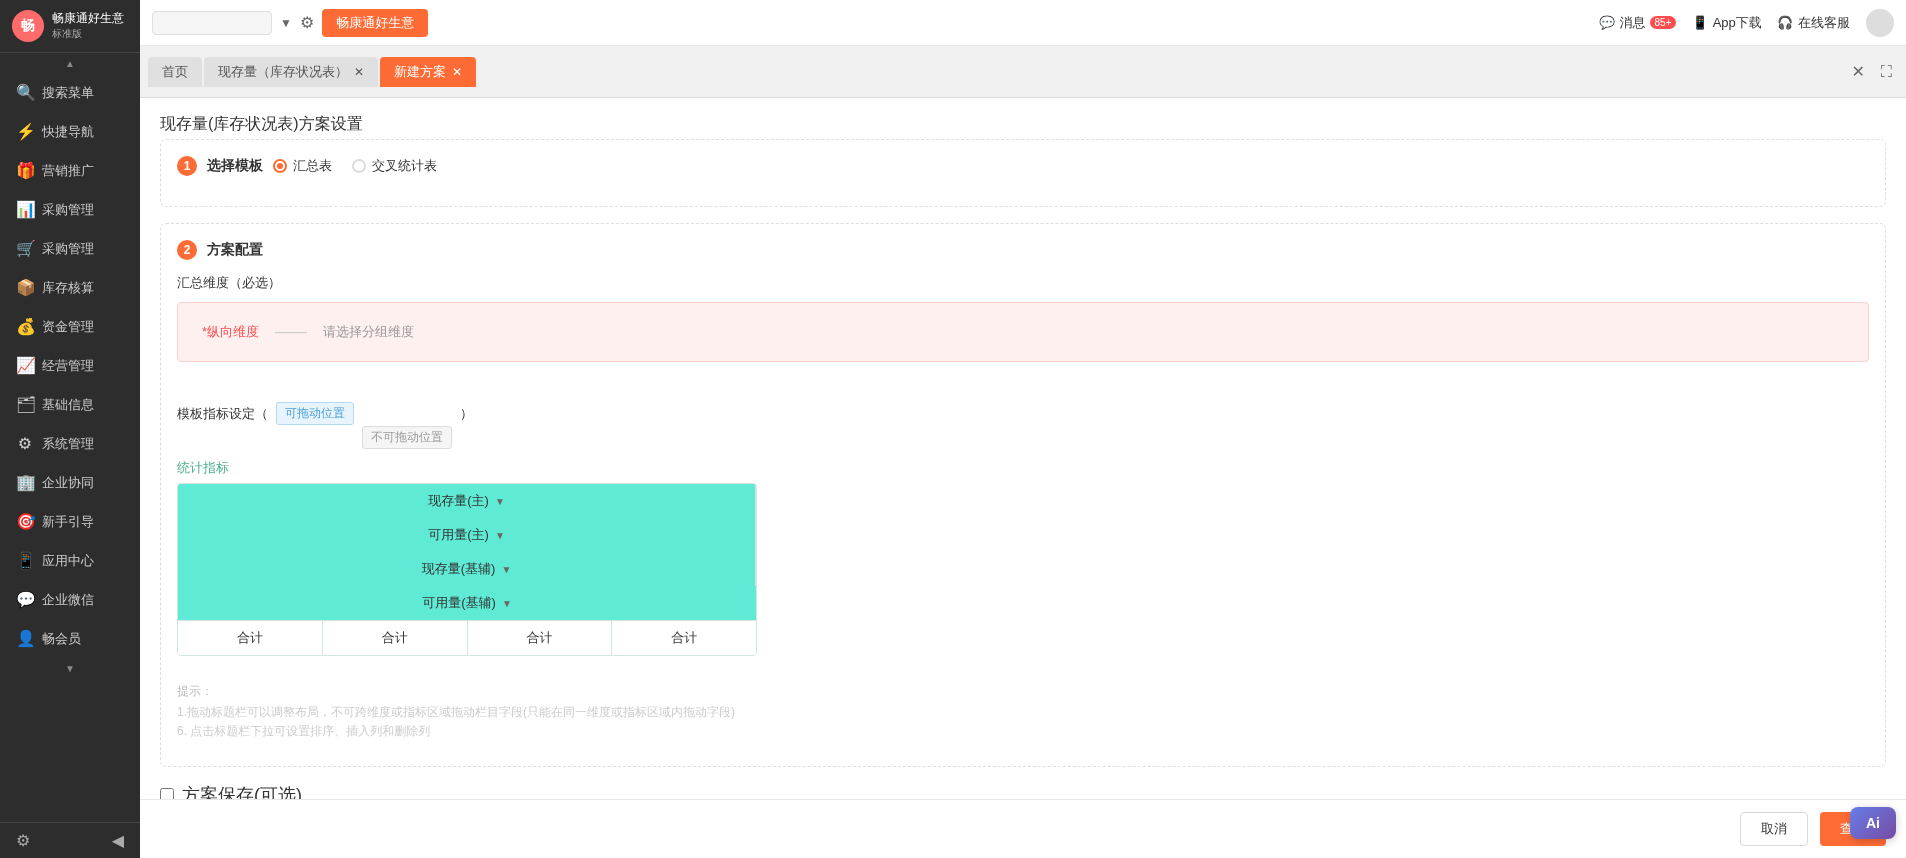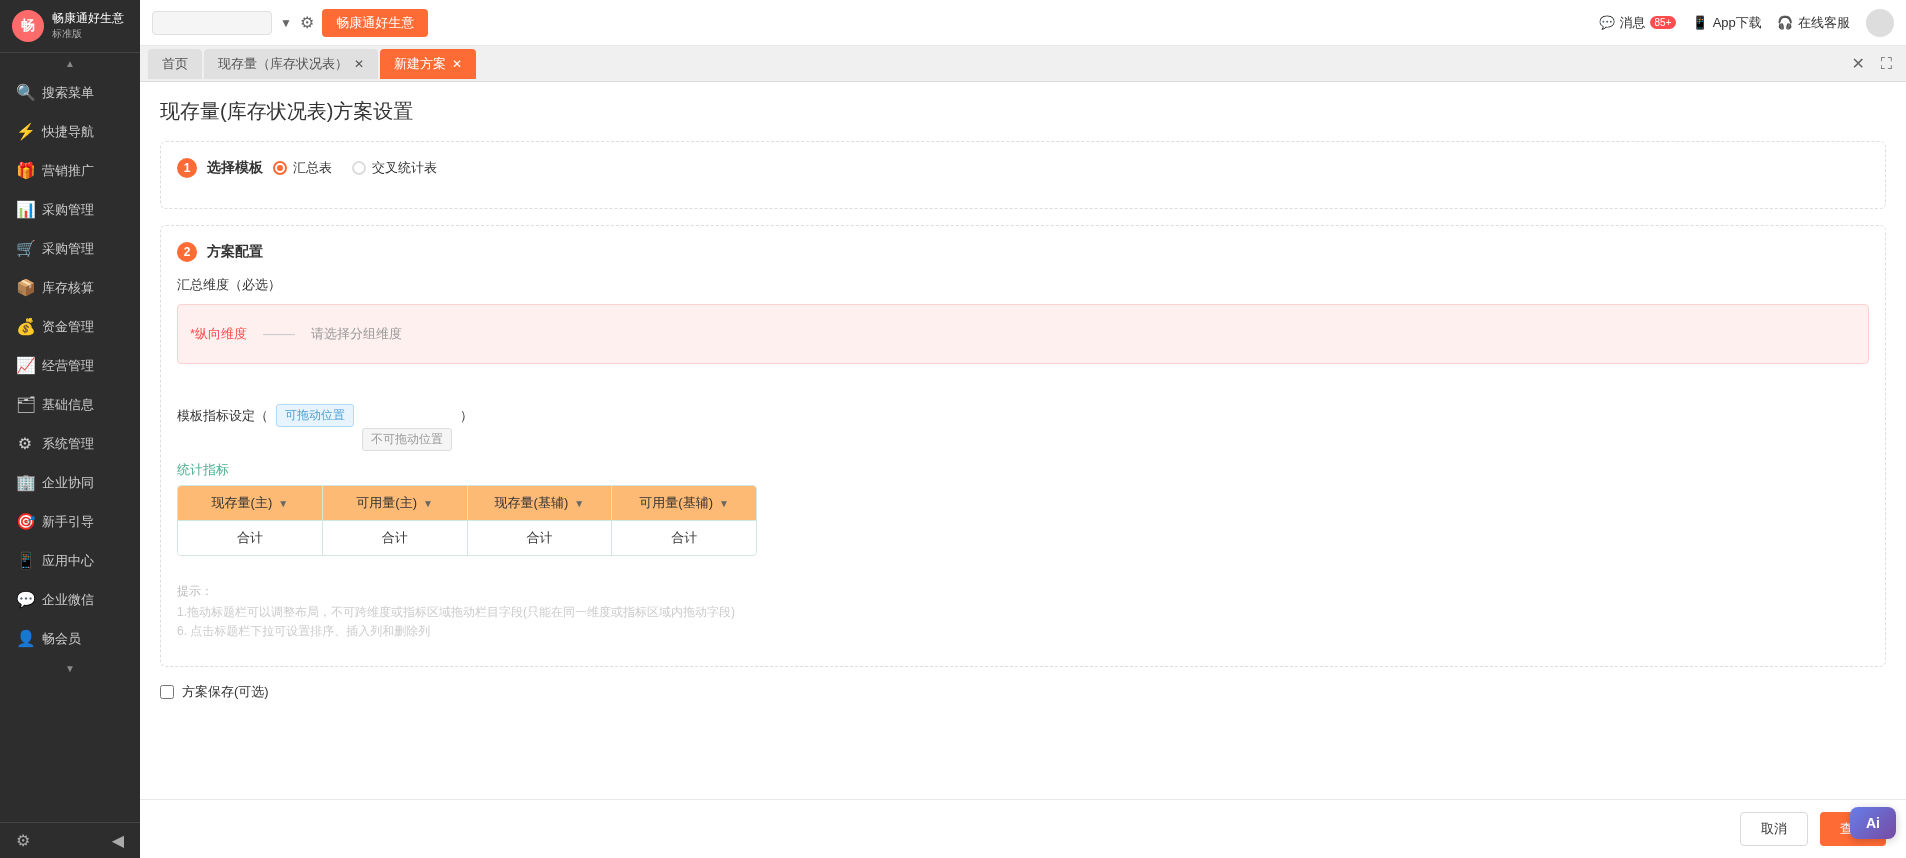--- a/index.html
+++ b/index.html
@@ -104,21 +104,21 @@
     .topbar-service { font-size: 13px; color: #333; cursor: pointer; display: flex; align-items: center; gap: 4px; }
     .topbar-avatar {
       width: 28px; height: 28px; background: #ddd; border-radius: 50%;
     }
 
     
     .tabbar {
       background: #f0f0f0;
       display: flex;
       align-items: center;
-      height: 36px;
+      height: 52px;
       padding: 0 8px;
       border-bottom: 1px solid #ddd;
       gap: 2px;
     }
     .tab {
       padding: 6px 14px;
       border-radius: 4px 4px 0 0;
       cursor: pointer;
       font-size: 13px;
       color: #555;
@@ -137,21 +137,21 @@
     }
 
     
     .content-area {
       flex: 1;
       overflow-y: auto;
       padding: 16px 20px;
       background: #fff;
       position: relative;
     }
-    .page-title { font-size: 20px; color: #333; margin-bottom: 16px; font-weight: normal; }
+    .page-title { font-size: 16px; color: #333; margin-bottom: 4px; font-weight: normal; }
 
     
     .section {
       border: 1px dashed #ddd;
       border-radius: 6px;
       padding: 16px;
       margin-bottom: 16px;
     }
     .section-header {
       display: flex; align-items: center; gap: 10px;
@@ -180,21 +180,21 @@
     }
 
     
     .config-label { font-size: 13px; color: #333; margin-bottom: 10px; }
 
     
     .dimension-box {
       background: #fff0f0;
       border: 1px solid #ffd0d0;
       border-radius: 4px;
-      padding: 20px 12px;
+      padding: 20px 24px;
       display: flex; align-items: center; gap: 16px;
     }
     .dimension-label { color: #ff4d4f; font-size: 13px; white-space: nowrap; }
     .dimension-separator { color: #ccc; font-size: 16px; }
     .dimension-placeholder { color: #999; font-size: 13px; cursor: pointer; }
 
     
     .indicator-settings { margin-top: 16px; }
     .indicator-settings-label { font-size: 13px; color: #333; margin-bottom: 8px; display: flex; align-items: center; gap: 8px; }
     .indicator-badge-movable {
@@ -211,21 +211,22 @@
     .stats-title { color: #4caf8e; font-size: 13px; margin-bottom: 6px; }
     .stats-table {
       border: 1px solid #d0e8e0;
       border-radius: 4px;
       overflow: hidden;
       display: inline-block;
       min-width: 580px;
     }
     .stats-header-row {
       display: flex;
-      background: #fdba74;
+      background: #5eead4;
+      flex-direction: column;
     }
     .stats-header-cell {
       flex: 1; padding: 8px 12px;
       font-size: 13px; color: #333;
       display: flex; align-items: center; justify-content: center; gap: 6px;
       border-right: 1px solid #d0e8e0;
     }
     .stats-header-cell:last-child { border-right: none; }
     .stats-header-cell .chevron { font-size: 10px; color: #666; cursor: pointer; }
     .stats-data-row {
@@ -241,21 +242,21 @@
     .stats-data-cell:last-child { border-right: none; }
 
     
     .tips-section { margin-top: 16px; padding: 8px 0; }
     .tips-title { color: #bbb; font-size: 12px; margin-bottom: 4px; }
     .tips-item { color: #ccc; font-size: 12px; margin-bottom: 2px; }
 
     
     .save-row { display: flex; align-items: center; gap: 8px; margin-top: 16px; }
     .save-checkbox { width: 14px; height: 14px; border: 1px solid #ccc; cursor: pointer; }
-    .save-label { font-size: 13px; color: #333; }
+    .save-label { font-size: 18px; color: #333; }
 
     
     .bottom-bar {
       background: #fff;
       border-top: 1px solid #e8e8e8;
       padding: 12px 20px;
       display: flex; justify-content: flex-end; gap: 12px;
     }
     .btn-cancel {
       background: #fff; border: 1px solid #d9d9d9;

